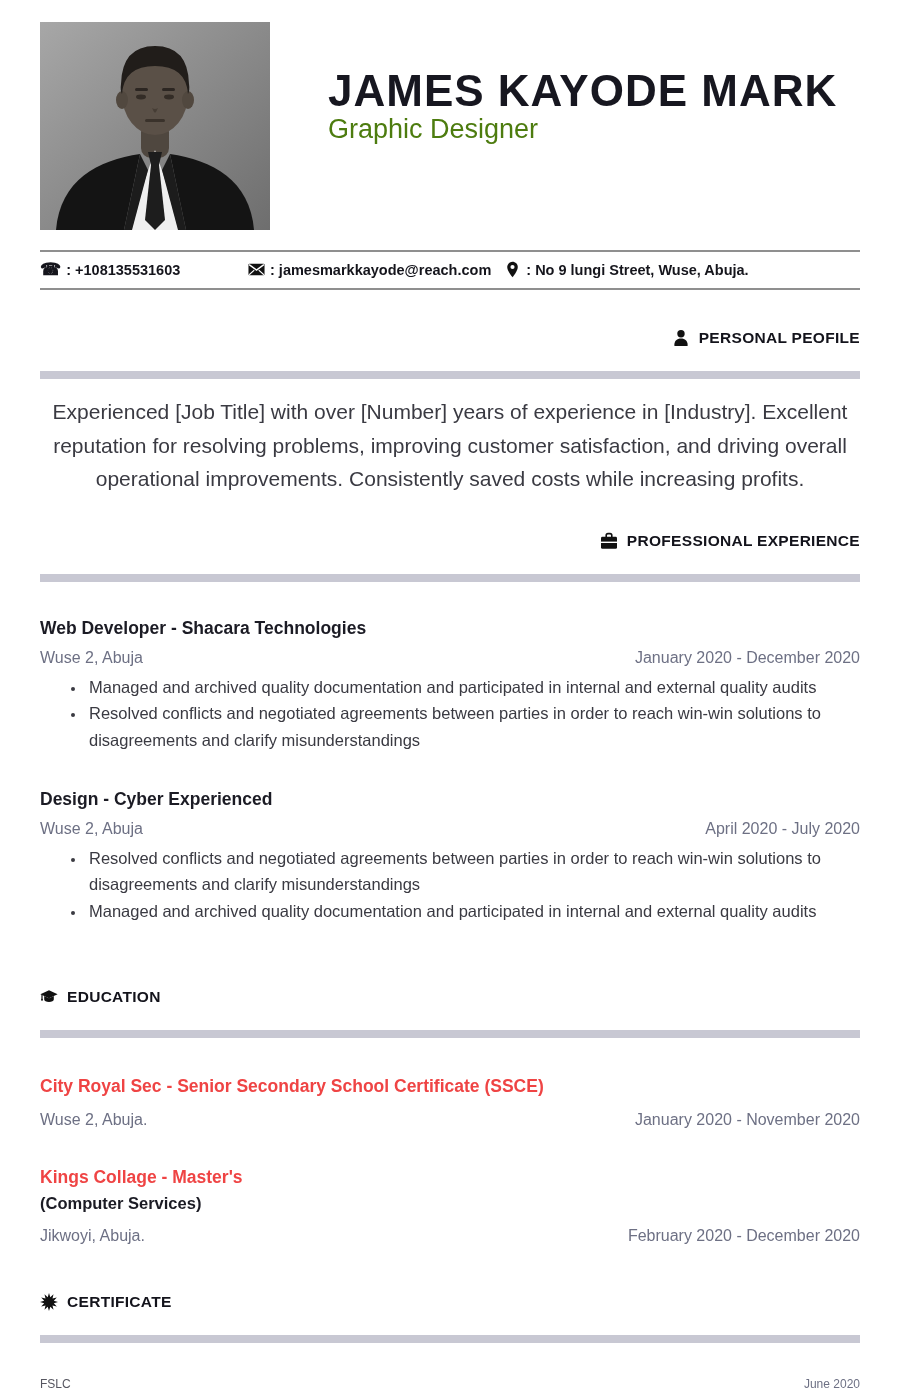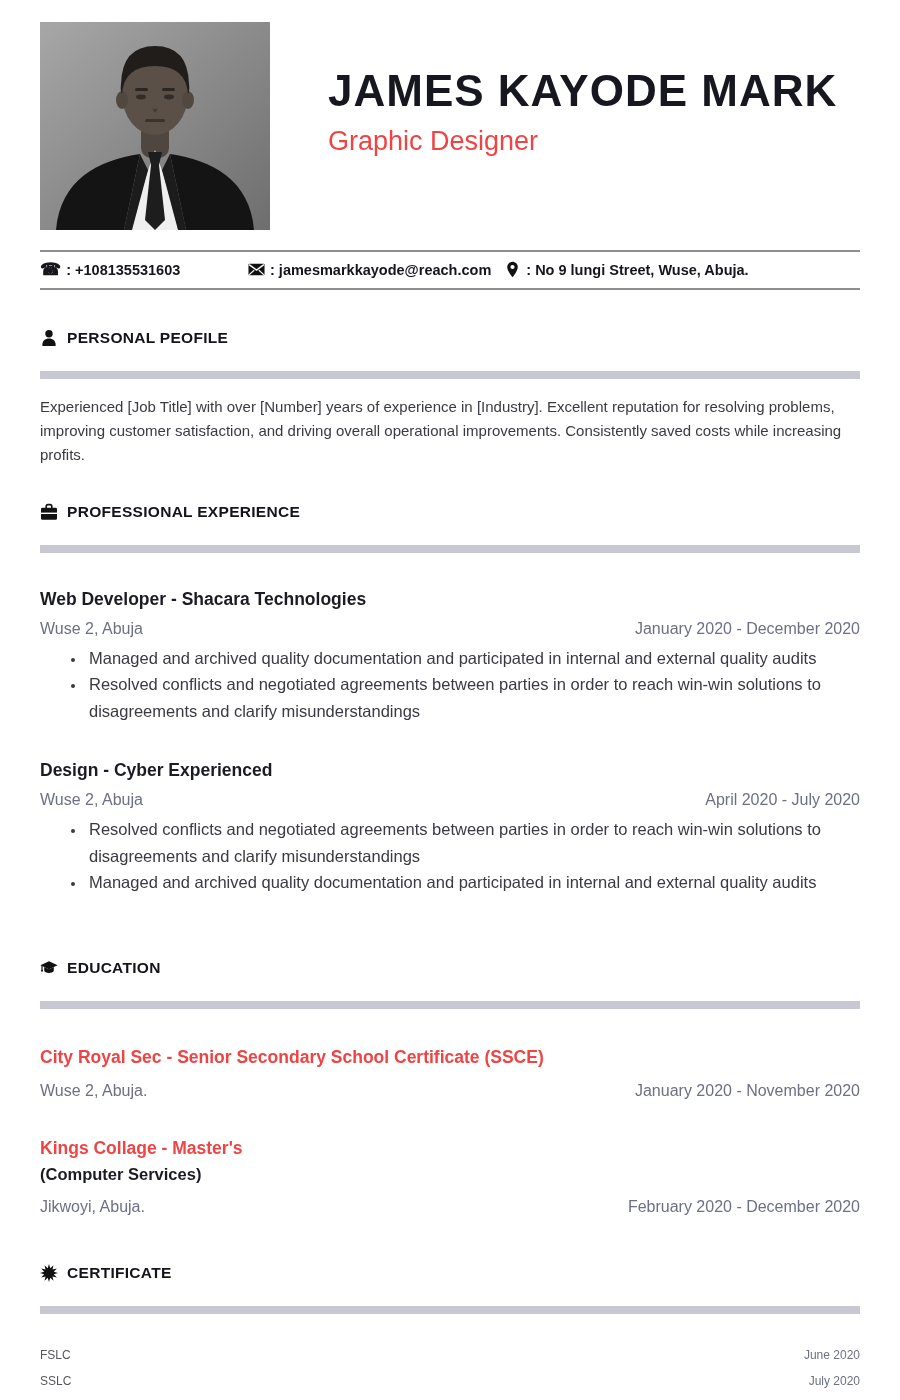--- a/index.html
+++ b/index.html
@@ -11,21 +11,21 @@
   }
 
   
   .header { display: flex; padding: 22px 52px 0 40px; }
   .photo { width: 230px; height: 208px; flex: none; display: block; }
   .header-text { margin-left: 58px; padding-top: 46px; }
   .name {
     margin: 0; font-size: 44px; font-weight: 700; letter-spacing: 1px;
     color: #171720; line-height: 1.05;
   }
-  .job-role { margin-top: 12px; font-size: 27px; font-weight: 400; color: #ef4444; }
+  .job-role { font-size: 27px; font-weight: 400; color: #4d7c0f; }
 
   
   .contact-bar {
     margin: 20px 40px 0 40px;
     border-top: 2px solid #8f8f8f; border-bottom: 2px solid #8f8f8f;
     padding: 9px 0 10px 0;
     display: flex; align-items: center;
     font-size: 14.5px; font-weight: 700; color: #15151c;
   }
   .contact-item { display: flex; align-items: center; gap: 5px; white-space: nowrap; }
@@ -36,28 +36,29 @@
 
   
   .content { padding: 0 40px; }
   .section-heading {
     display: flex; align-items: center; gap: 9px;
     font-size: 15.5px; font-weight: 700; letter-spacing: 0.3px; color: #13131b;
   }
   .s-icon { width: 18px; height: 18px; flex: none; }
   .divider { height: 8px; background: #c8c8d3; margin-top: 24px; }
 
-  .heading-profile   { margin-top: 39px; }
-  .heading-exp       { margin-top: 36px; }
+  .heading-profile   { margin-top: 39px; justify-content: flex-end; }
+  .heading-exp       { margin-top: 36px; justify-content: flex-end; }
   .heading-edu       { margin-top: 64px; }
   .heading-cert      { margin-top: 48px; }
 
   .profile-text {
-    margin-top: 16px; font-size: 15px; line-height: 1.6; color: #3a3a42;
+    margin-top: 16px; font-size: 21px; line-height: 1.6; color: #3a3a42;
     max-width: 830px;
+    text-align: center;
   }
 
   .job-title { margin-top: 36px; font-size: 17.5px; font-weight: 700; color: #1b1b24; }
   .meta-row {
     display: flex; justify-content: space-between; align-items: baseline;
     margin-top: 10px; font-size: 16px; font-weight: 500; color: #6d7084;
   }
   .bullets { margin: 7px 0 0 0; padding-left: 46px; list-style: disc; }
   .bullets li {
     font-size: 16.5px; line-height: 1.6; color: #3a3a42; padding-left: 3px;

